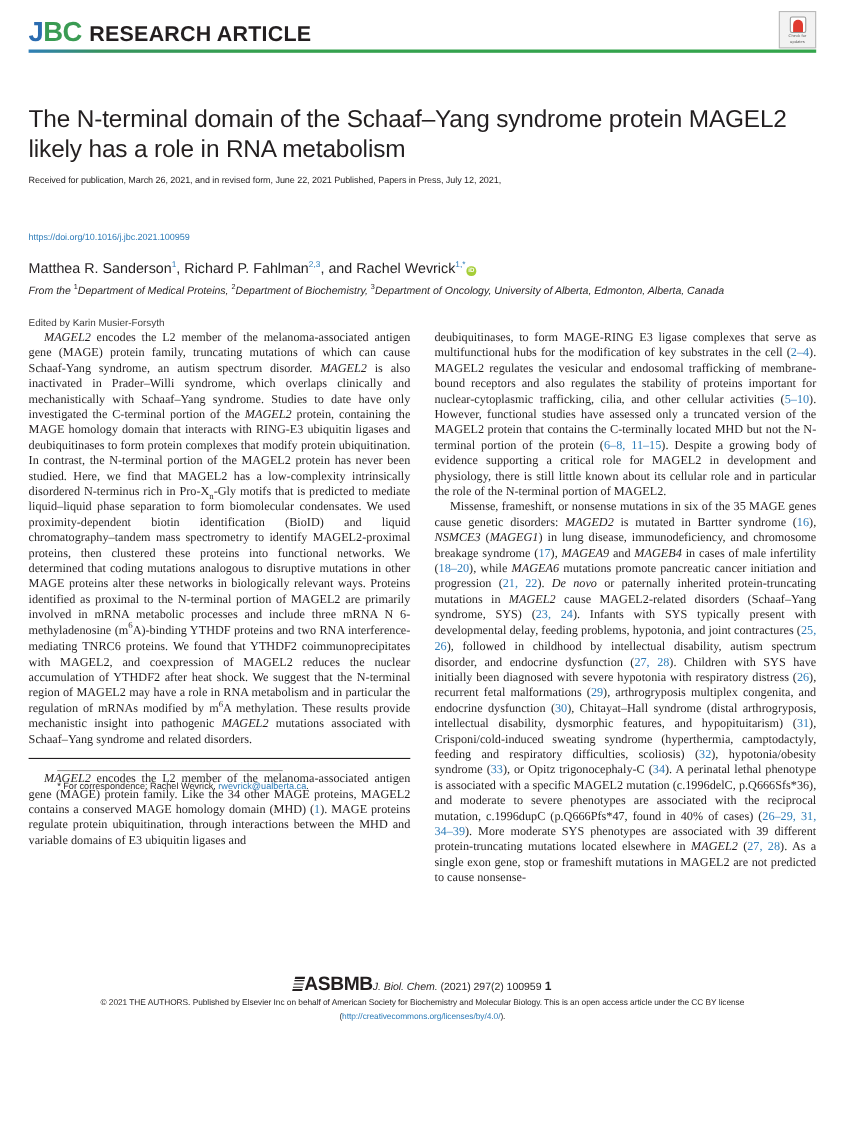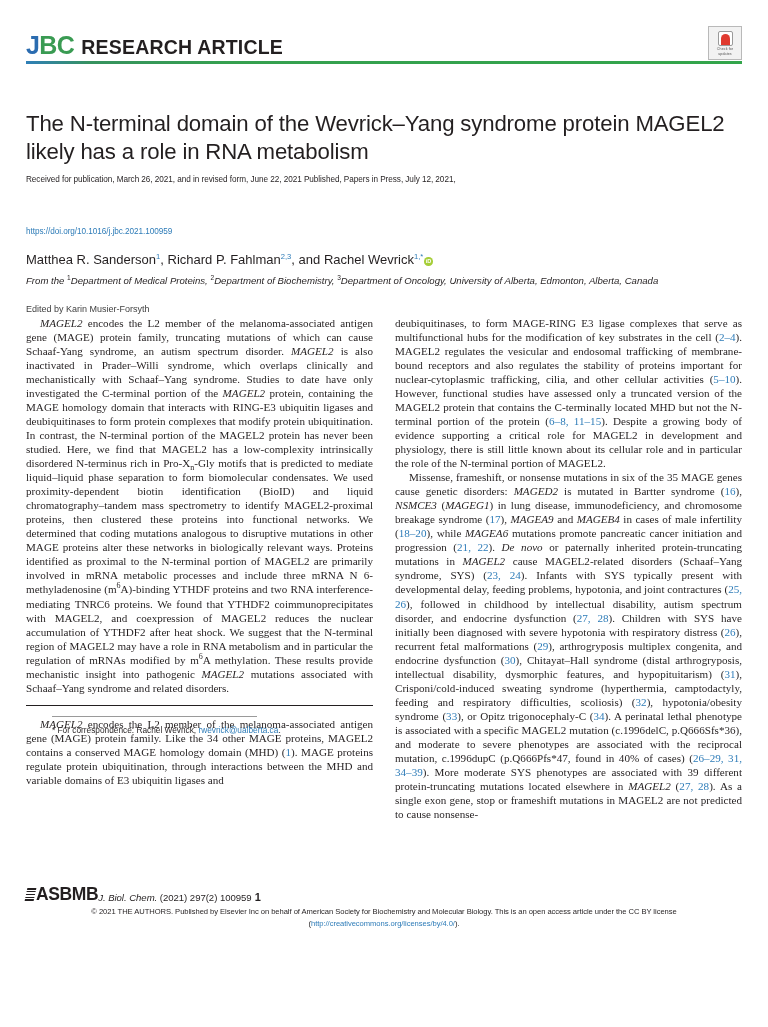--- a/index.html
+++ b/index.html
@@ -14,21 +14,21 @@
     color: #231f20;
     position: relative;
     overflow: hidden;
   }
 
   .page {
     position: relative;
     width: 768px;
     height: 947px;
     box-sizing: border-box;
-    padding: 16px 26px;
+    padding: 0 26px;
   }
 
   
   .masthead {
     position: relative;
     padding-top: 17px;
     height: 46px;
   }
   .masthead-line {
     display: flex;
@@ -240,21 +240,21 @@
 
   .page-footer {
     position: absolute;
     left: 26px;
     right: 26px;
     bottom: 18px;
   }
   .footer-top {
     display: flex;
     align-items: flex-end;
-    justify-content: flex-start;
+    justify-content: center;
   }
   .asbmb {
     display: flex;
     align-items: center;
     gap: 1px;
   }
   .asbmb-mark {
     width: 9px;
     height: 15px;
     display: flex;
@@ -316,21 +316,21 @@
       <div class="crossmark-icon"></div>
       <div class="crossmark-text">
         <span>Check for</span><br>
         <span>updates</span>
       </div>
     </div>
     <div class="green-rule"></div>
   </div>
 
   <div class="title-block">
-    <h1 class="article-title">The N-terminal domain of the Wevrick–Yang syndrome protein MAGEL2 likely has a role in RNA metabolism</h1>
+    <h1 class="article-title">The N-terminal domain of the Schaaf–Yang syndrome protein MAGEL2 likely has a role in RNA metabolism</h1>
     <div class="pub-dates">Received for publication, March 26, 2021, and in revised form, June 22, 2021  Published, Papers in Press, July 12, 2021,</div>
     <div class="doi-link">https://doi.org/10.1016/j.jbc.2021.100959</div>
 
     <div class="authors">
       <span>Matthea R. Sanderson</span><sup>1</sup>, <span>Richard P. Fahlman</span><sup>2,3</sup>, <span>and</span> <span>Rachel Wevrick</span><sup>1,*</sup><span class="orcid-icon">iD</span>
     </div>
 
     <div class="affiliations">
       <span>From the</span>
       <sup>1</sup><span>Department of Medical Proteins,</span>

